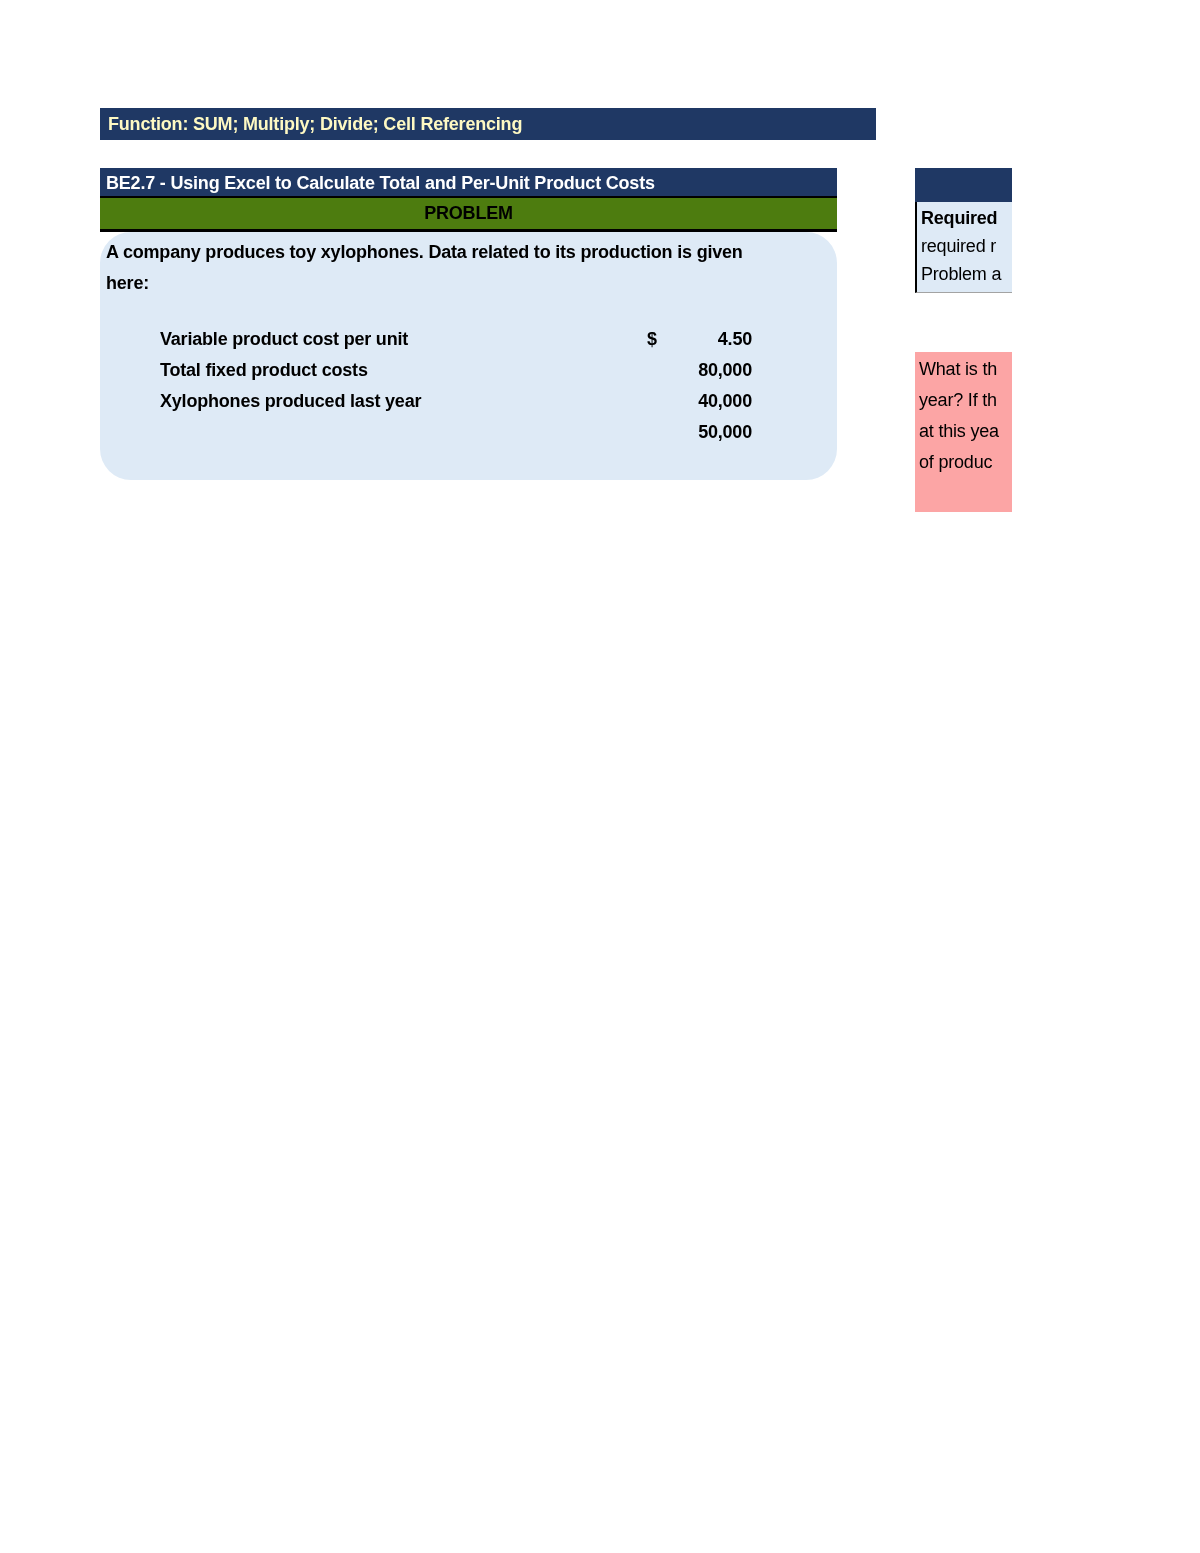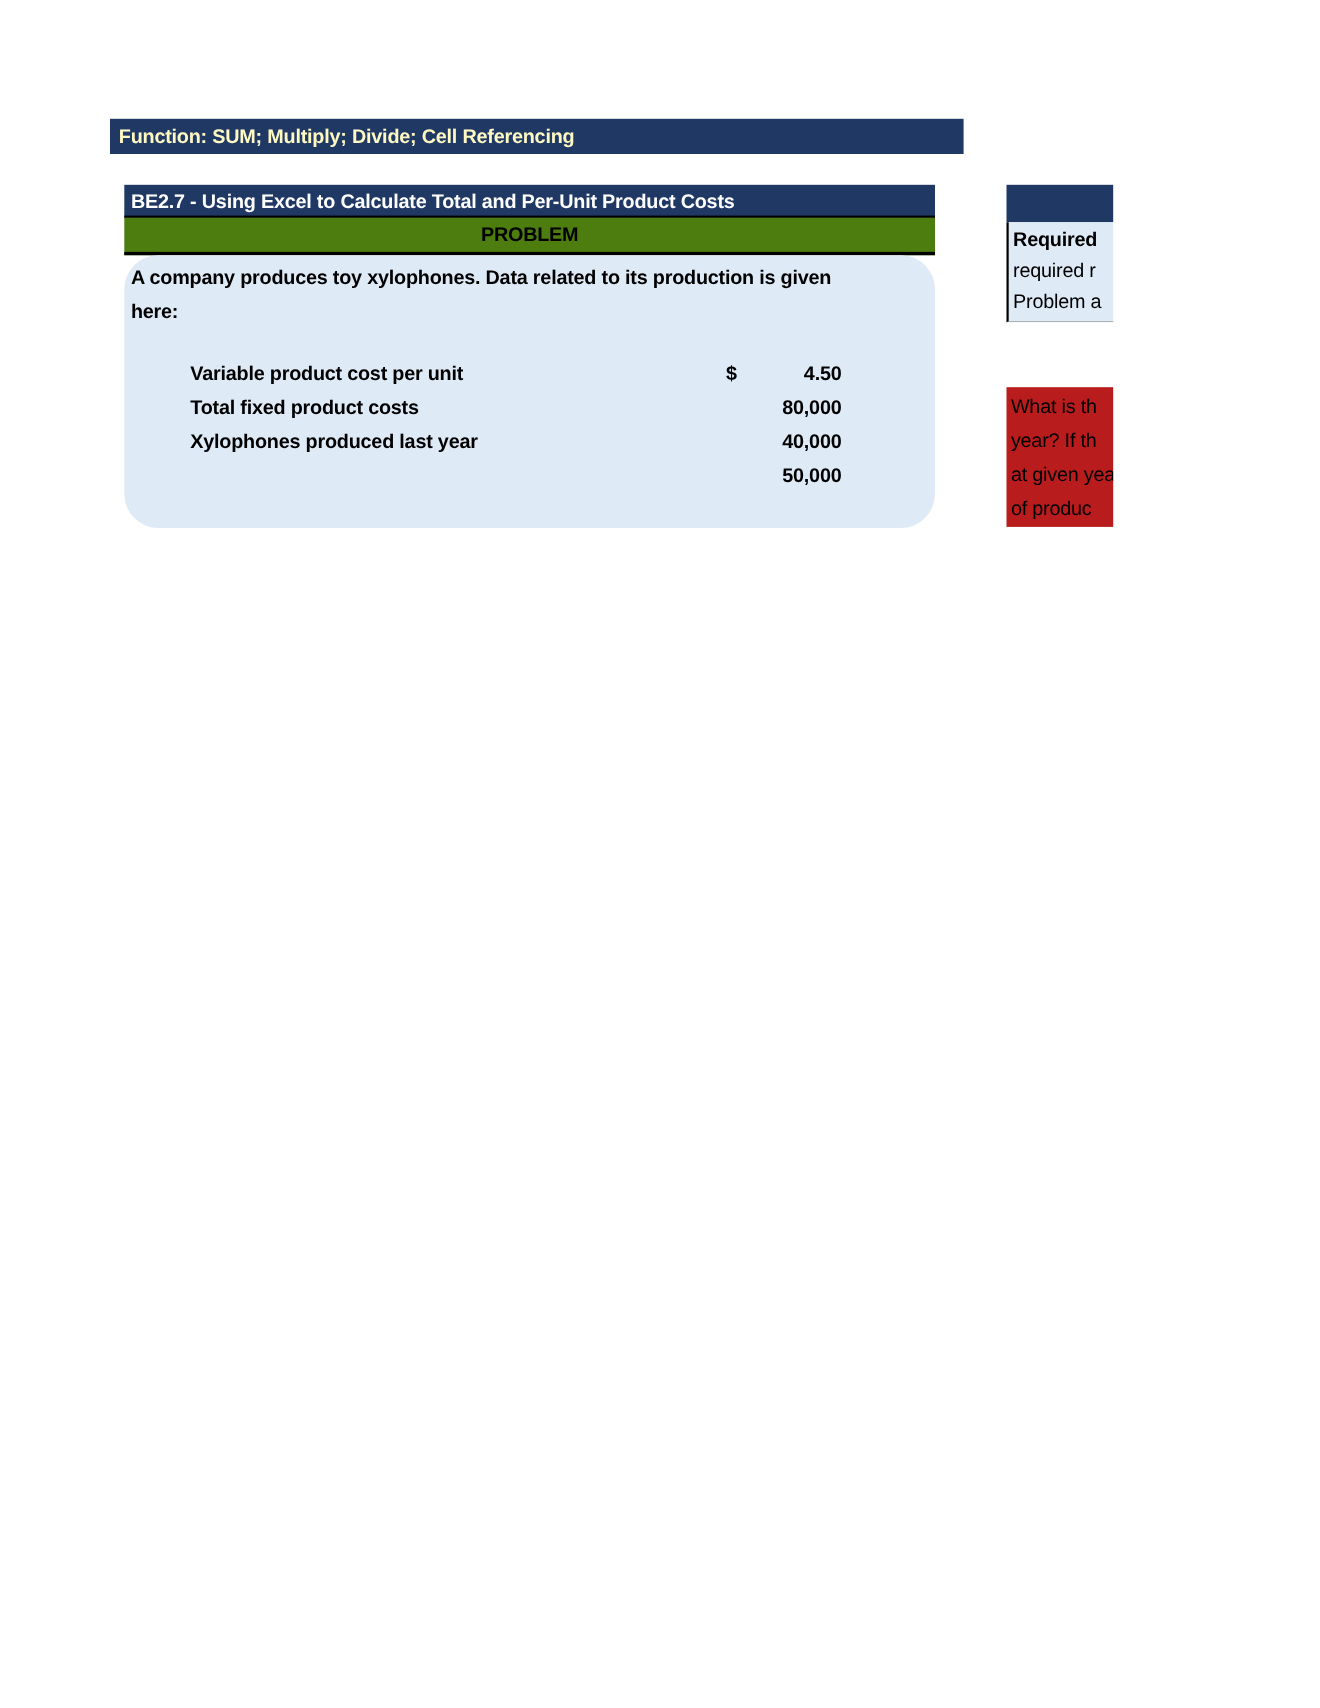--- a/index.html
+++ b/index.html
@@ -13,21 +13,21 @@
     overflow:hidden;
   }
   
   .top-bar{
     position:absolute;left:100px;top:108px;width:776px;height:32px;
     background:#1F3864;color:#fef9c3;font-weight:bold;font-size:18px;
     line-height:32px;padding-left:8px;box-sizing:border-box;
     white-space:nowrap;overflow:hidden;
   }
   
-  .left-col{position:absolute;left:113px;top:168px;width:737px;}
+  .left-col{position:absolute;left:100px;top:168px;width:737px;}
   .be-header{
     height:30px;background:#1F3864;color:#ffffff;font-weight:bold;
     font-size:18px;line-height:30px;padding-left:6px;box-sizing:border-box;
     border-bottom:2px solid #000000;white-space:nowrap;overflow:hidden;
   }
   .problem-header{
     height:31px;background:#4d7c0f;font-weight:bold;font-size:18px;
     line-height:31px;text-align:center;border-bottom:3px solid #000000;
   }
   .problem-body{
@@ -46,21 +46,21 @@
   .required-box{
     height:91px;background:#DEEAF6;box-sizing:border-box;
     border-left:2px solid #000000;border-bottom:1px solid #a3a3a3;
     padding-left:4px;padding-top:2px;font-size:18px;
     white-space:nowrap;overflow:hidden;
   }
   .required-box .rline{line-height:28px;white-space:nowrap;}
   .rline.bold{font-weight:bold;}
   .right-gap{height:59px;background:#ffffff;}
   .question-box{
-    height:127px;background:#b91c1c;box-sizing:border-box;
+    height:160px;background:#fca5a5;box-sizing:border-box;
     padding-left:4px;padding-top:2px;font-size:18px;
     white-space:nowrap;overflow:hidden;
   }
   .question-box .qline{line-height:31px;white-space:nowrap;}
 </style>
 </head>
 <body>
 
 <div class="page">
 
@@ -104,18 +104,18 @@
     <div class="right-navy"></div>
     <div class="required-box">
       <div class="rline bold">Required</div>
       <div class="rline">required r</div>
       <div class="rline">Problem a</div>
     </div>
     <div class="right-gap"></div>
     <div class="question-box">
       <div class="qline">What is th</div>
       <div class="qline">year? If th</div>
-      <div class="qline">at given yea</div>
+      <div class="qline">at this yea</div>
       <div class="qline">of produc</div>
     </div>
   </div>
 
 </div>
 
 </body></html>

